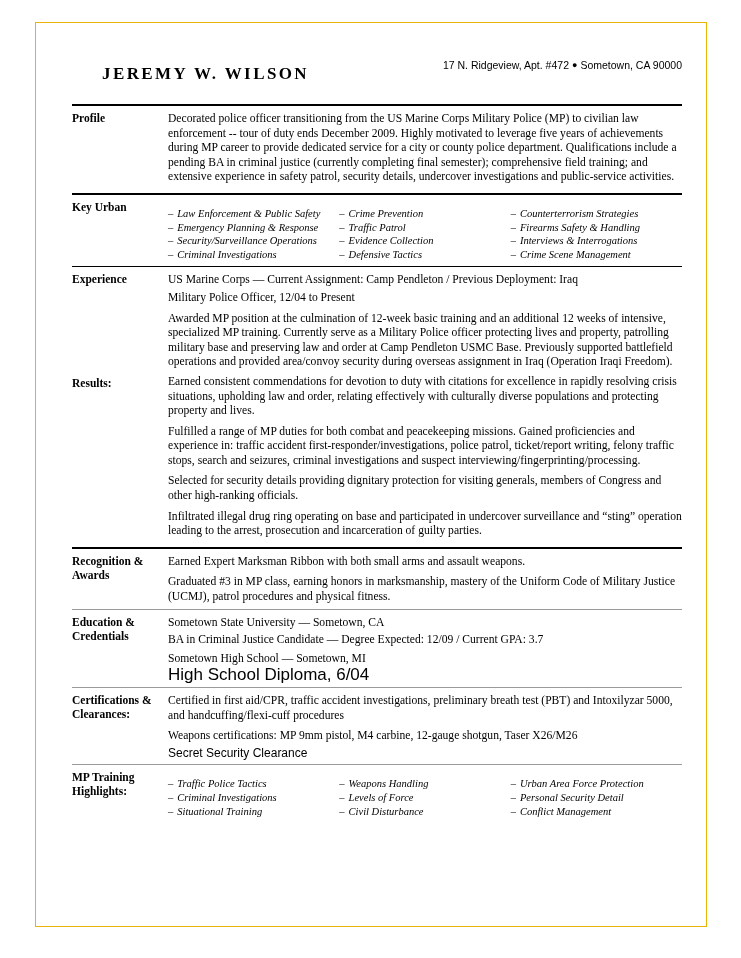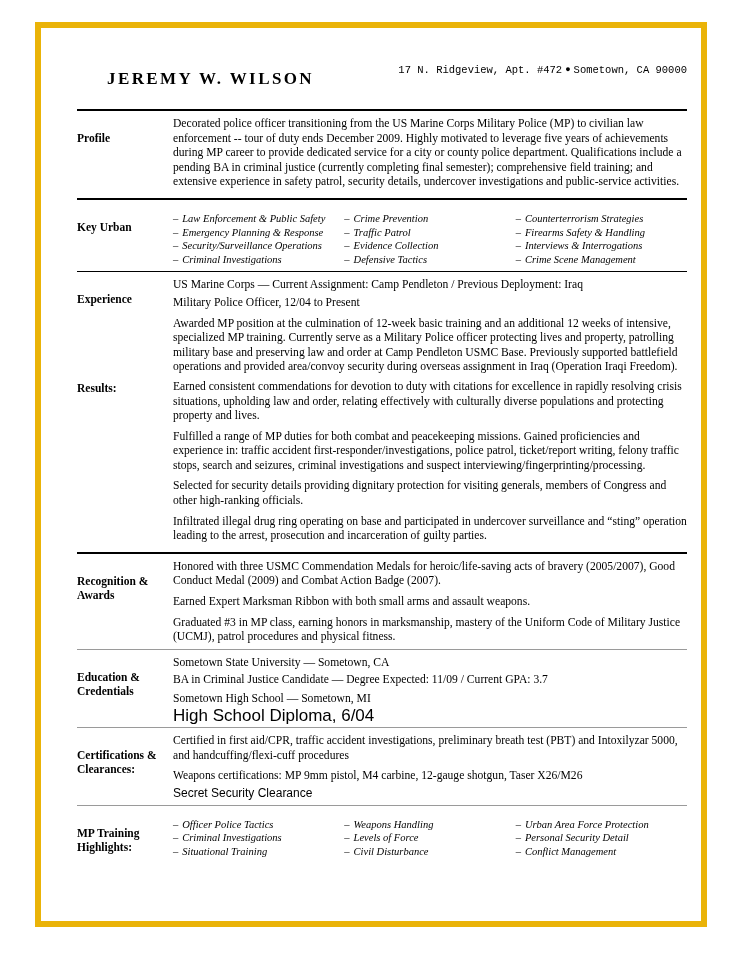--- a/index.html
+++ b/index.html
@@ -13,21 +13,21 @@
   .page{
     position:relative;
     width:741px;height:958px;
     background:#fff;
     box-sizing:border-box;
   }
   .sheet{
     position:absolute;
     left:35px; top:22px;
     width:672px; height:905px;
-    border:6px solid #eab308;
+    border:1px solid #eab308;
     background:#fff;
     box-sizing:border-box;
   }
   .inner{
     position:absolute;
     left:36px; top:35px;
     width:610px;
   }
   
   .header{
@@ -42,21 +42,21 @@
     position:absolute;
     left:30px; top:6px;
     white-space:nowrap;
   }
   .contact{
     position:absolute;
     right:0; top:0;
     text-align:right;
     font-size:10.5px;
     line-height:14px;
-    font-family:Liberation Mono, monospace;
+    font-family:Liberation Sans, sans-serif;
   }
   .contact .dot{font-size:9px;vertical-align:1px;padding:0 3px;}
   .hr-thick{
     border:0;border-top:2px solid #000;
     margin:4px 0 0 0;
   }
   .hr-thin{
     border:0;border-top:1px solid #000;
     margin:0;
   }
@@ -70,21 +70,21 @@
     width:100%;
     box-sizing:border-box;
   }
   .lab{
     width:96px;
     flex:0 0 96px;
     font-size:11.5px;
     font-weight:bold;
     font-family:"Liberation Serif", serif;
     line-height:14px;
-    padding-top:20px;
+    padding-top:5px;
     padding-right:6px;
     box-sizing:border-box;
   }
   .body{
     flex:1 1 auto;
     font-size:11.6px;
     line-height:14.6px;
     padding-top:6px;
     padding-bottom:4px;
     box-sizing:border-box;
@@ -185,32 +185,31 @@
           <p>Infiltrated illegal drug ring operating on base and participated in undercover surveillance and “sting” operation leading to the arrest, prosecution and incarceration of guilty parties.</p>
         </div>
       </div>
       <hr class="hr-thick">
 
       <div class="row">
         <div class="lab">
           <span>Recognition &amp; Awards</span>
         </div>
         <div class="body">
-          <p>Honored with three USMC Commendation Medals for heroic/life-saving acts of bravery (2005/2007), Good Conduct Medal (2009) and Combat Action Badge (2007).</p>
           <p>Earned Expert Marksman Ribbon with both small arms and assault weapons.</p>
           <p>Graduated #3 in MP class, earning honors in marksmanship, mastery of the Uniform Code of Military Justice (UCMJ), patrol procedures and physical fitness.</p>
         </div>
       </div>
       <hr class="hr-grey">
 
       <div class="row">
         <div class="lab">Education &amp; Credentials</div>
         <div class="body">
           <p>Sometown State University — Sometown, CA</p>
-          <p style="margin-top:3px;">BA in Criminal Justice Candidate — Degree Expected: 11/09 / Current GPA: 3.7</p>
+          <p style="margin-top:3px;">BA in Criminal Justice Candidate — Degree Expected: 12/09 / Current GPA: 3.7</p>
           <p style="margin-top:4px;">Sometown High School — Sometown, MI</p>
           <p class="sans" style="margin-top:2px;">High School Diploma, 6/04</p>
         </div>
       </div>
       <hr class="hr-grey">
 
       <div class="row">
         <div class="lab">Certifications &amp; Clearances:</div>
         <div class="body">
           <p>Certified in first aid/CPR, traffic accident investigations, preliminary breath test (PBT) and Intoxilyzar 5000, and handcuffing/flexi-cuff procedures</p>
@@ -220,21 +219,21 @@
       </div>
       <hr class="hr-grey">
 
       <div class="row">
         <div class="lab">
           <span>MP Training Highlights:</span>
         </div>
         <div class="body" style="padding-top:0;">
           <div class="skills">
             <div class="col">
-              <div class="it"><span class="dash">–</span><span>Officer Police Tactics</span></div>
+              <div class="it"><span class="dash">–</span><span>Traffic Police Tactics</span></div>
               <div class="it"><span class="dash">–</span><span>Criminal Investigations</span></div>
               <div class="it"><span class="dash">–</span><span>Situational Training</span></div>
             </div>
             <div class="col">
               <div class="it"><span class="dash">–</span><span>Weapons Handling</span></div>
               <div class="it"><span class="dash">–</span><span>Levels of Force</span></div>
               <div class="it"><span class="dash">–</span><span>Civil Disturbance</span></div>
             </div>
             <div class="col">
               <div class="it"><span class="dash">–</span><span>Urban Area Force Protection</span></div>

